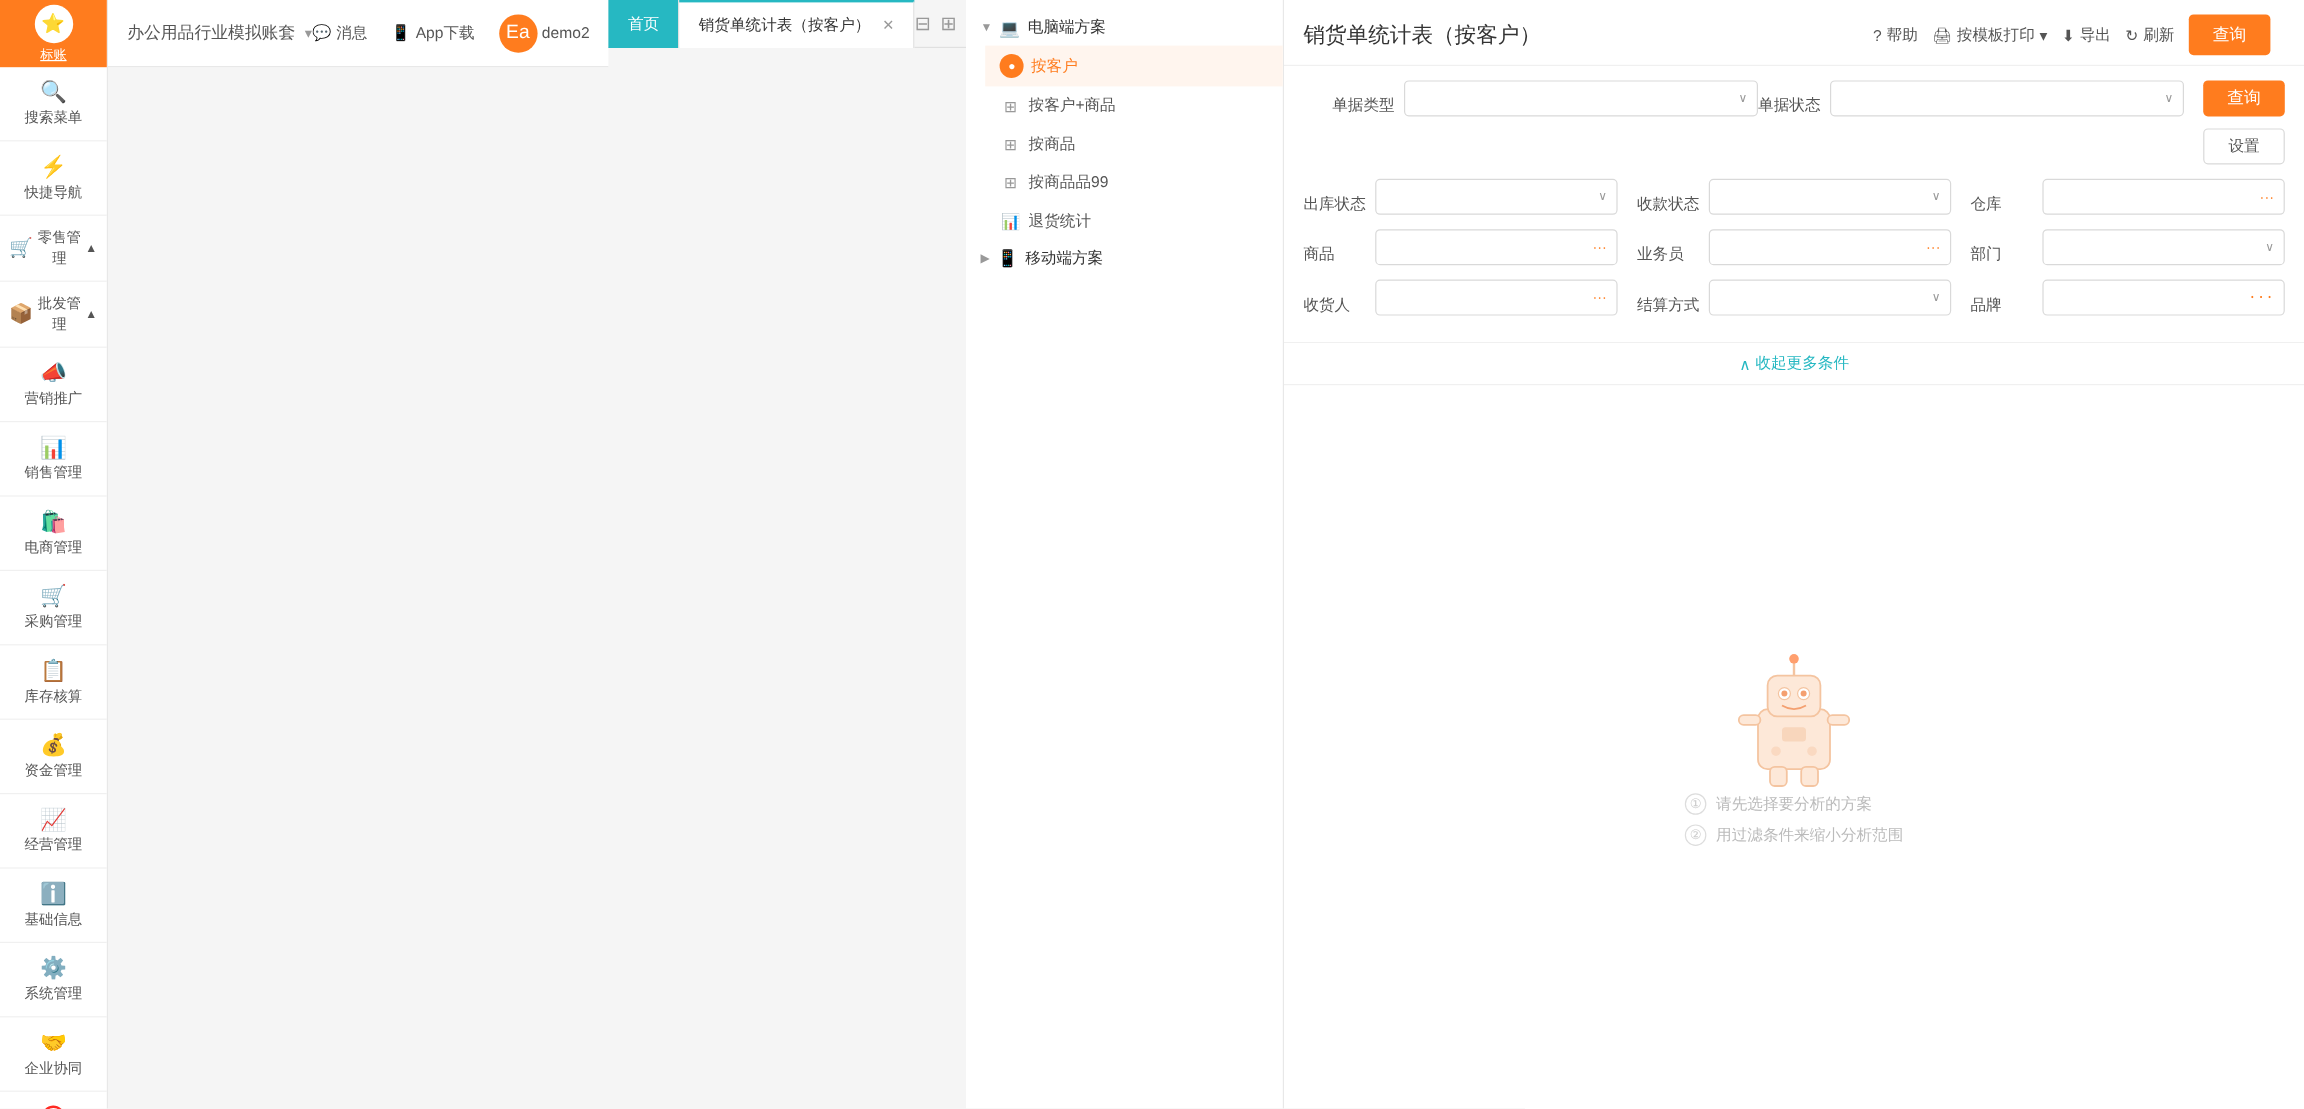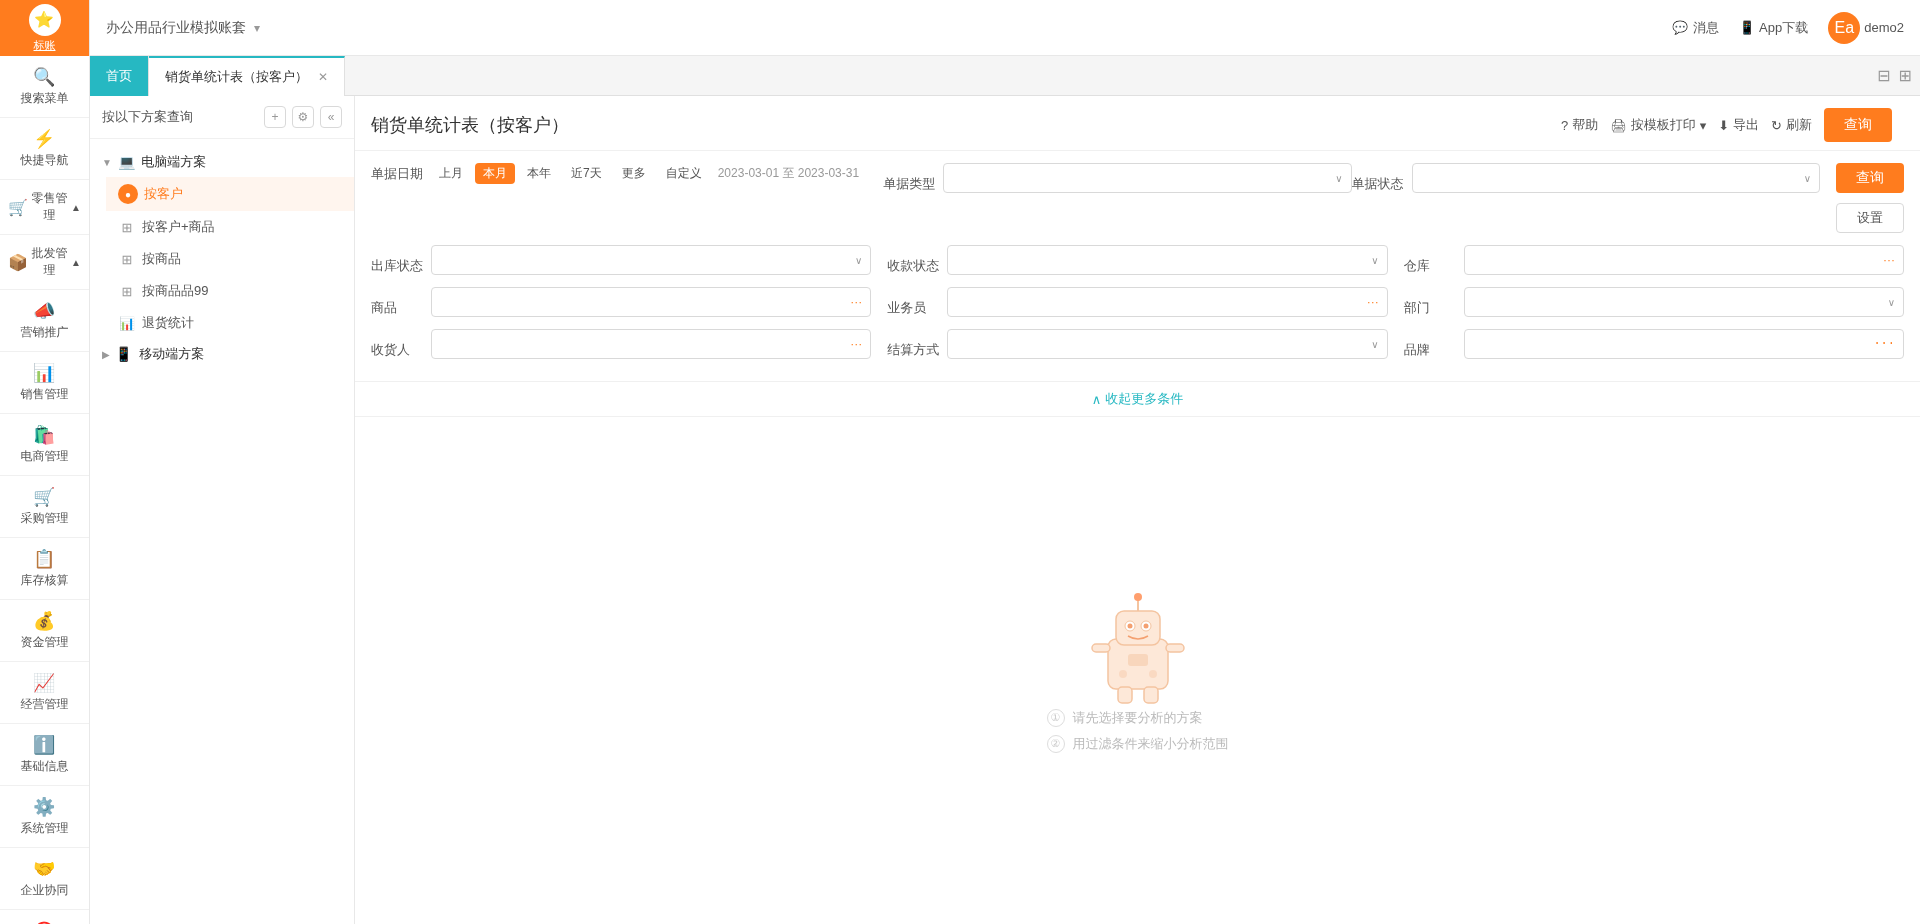--- a/index.html
+++ b/index.html
@@ -11,21 +11,21 @@
     .sidebar-logo .logo-text { color: #fff; font-size: 11px; text-decoration: underline; }
     .sidebar-logo .logo-icon { width: 32px; height: 32px; background: #fff; border-radius: 50%; display: flex; align-items: center; justify-content: center; margin-bottom: 2px; }
     .sidebar-logo .logo-icon span { color: #ff7c1e; font-size: 16px; font-weight: bold; }
     .sidebar-nav { display: flex; flex-direction: column; flex: 1; overflow-y: auto; }
     .sidebar-item { padding: 10px 5px; text-align: center; cursor: pointer; color: #555; font-size: 12px; border-bottom: 1px solid #f0f0f0; }
     .sidebar-item .nav-icon { font-size: 18px; display: block; margin-bottom: 2px; }
     .sidebar-section-header { display: flex; align-items: center; justify-content: space-between; padding: 10px 8px; color: #555; font-size: 12px; cursor: pointer; border-bottom: 1px solid #f0f0f0; }
     .arrow-icon { font-size: 10px; }
 
     
-    .main-area { flex: 1; display: flex; flex-direction: column; height: 924px; overflow: hidden; }
+    .main-area { flex: 1; display: flex; flex-direction: row; height: 924px; overflow: hidden; }
 
     
     .top-header { height: 56px; background: #fff; border-bottom: 1px solid #e8e8e8; display: flex; align-items: center; justify-content: space-between; padding: 0 16px; }
     .top-header-left { display: flex; align-items: center; gap: 8px; }
     .header-title { font-size: 14px; color: #555; }
     .header-dropdown { font-size: 12px; color: #999; cursor: pointer; }
     .top-header-right { display: flex; align-items: center; gap: 20px; }
     .header-action { display: flex; align-items: center; gap: 4px; color: #555; font-size: 13px; cursor: pointer; }
     .user-avatar { width: 32px; height: 32px; border-radius: 50%; background: #ff7c1e; display: flex; align-items: center; justify-content: center; color: #fff; font-size: 16px; }
 
@@ -224,28 +224,20 @@
     </div>
     <div class="tab-bar-right">
       <span class="tab-bar-icon">⊟</span>
       <span class="tab-bar-icon">⊞</span>
     </div>
   </div>
 
   <div class="content-wrapper">
 
     <div class="left-panel">
-      <div class="left-panel-header">
-        <span class="left-panel-title">按以下方案查询</span>
-        <div class="left-panel-actions">
-          <button class="panel-action-btn">+</button>
-          <button class="panel-action-btn">⚙</button>
-          <button class="panel-action-btn">«</button>
-        </div>
-      </div>
       <div class="tree-section">
         <div class="tree-group">
           <div class="tree-group-header">
             <span class="tree-toggle">▼</span>
             <span class="tree-group-icon">💻</span>
             <span>电脑端方案</span>
           </div>
           <div class="tree-children">
 
             <div class="tree-child-item active">
@@ -310,32 +302,20 @@
           <button class="query-btn" style="height:34px;">查询</button>
           <div style="display:flex;flex-direction:column;gap:4px;">
           </div>
         </div>
       </div>
 
       <div class="filter-area">
 
         <div class="filter-row" style="align-items:flex-start;">
 
-          <div class="date-filter" style="flex:0 0 auto;min-width:360px;">
-            <span class="date-filter-label">单据日期</span>
-            <div class="date-tabs">
-              <span class="date-tab">上月</span>
-              <span class="date-tab active">本月</span>
-              <span class="date-tab">本年</span>
-              <span class="date-tab">近7天</span>
-              <span class="date-tab">更多</span>
-              <span class="date-tab">自定义</span>
-            </div>
-            <span class="date-range">2023-03-01 至 2023-03-31</span>
-          </div>
 
           <div class="filter-field" style="margin-left:24px;">
             <span class="filter-label">单据类型</span>
             <div class="filter-input" style="min-width:200px;">
               <span class="filter-input-text"></span>
               <span class="filter-input-arrow">∨</span>
             </div>
           </div>
 
           <div class="filter-field" style="flex:1;">

